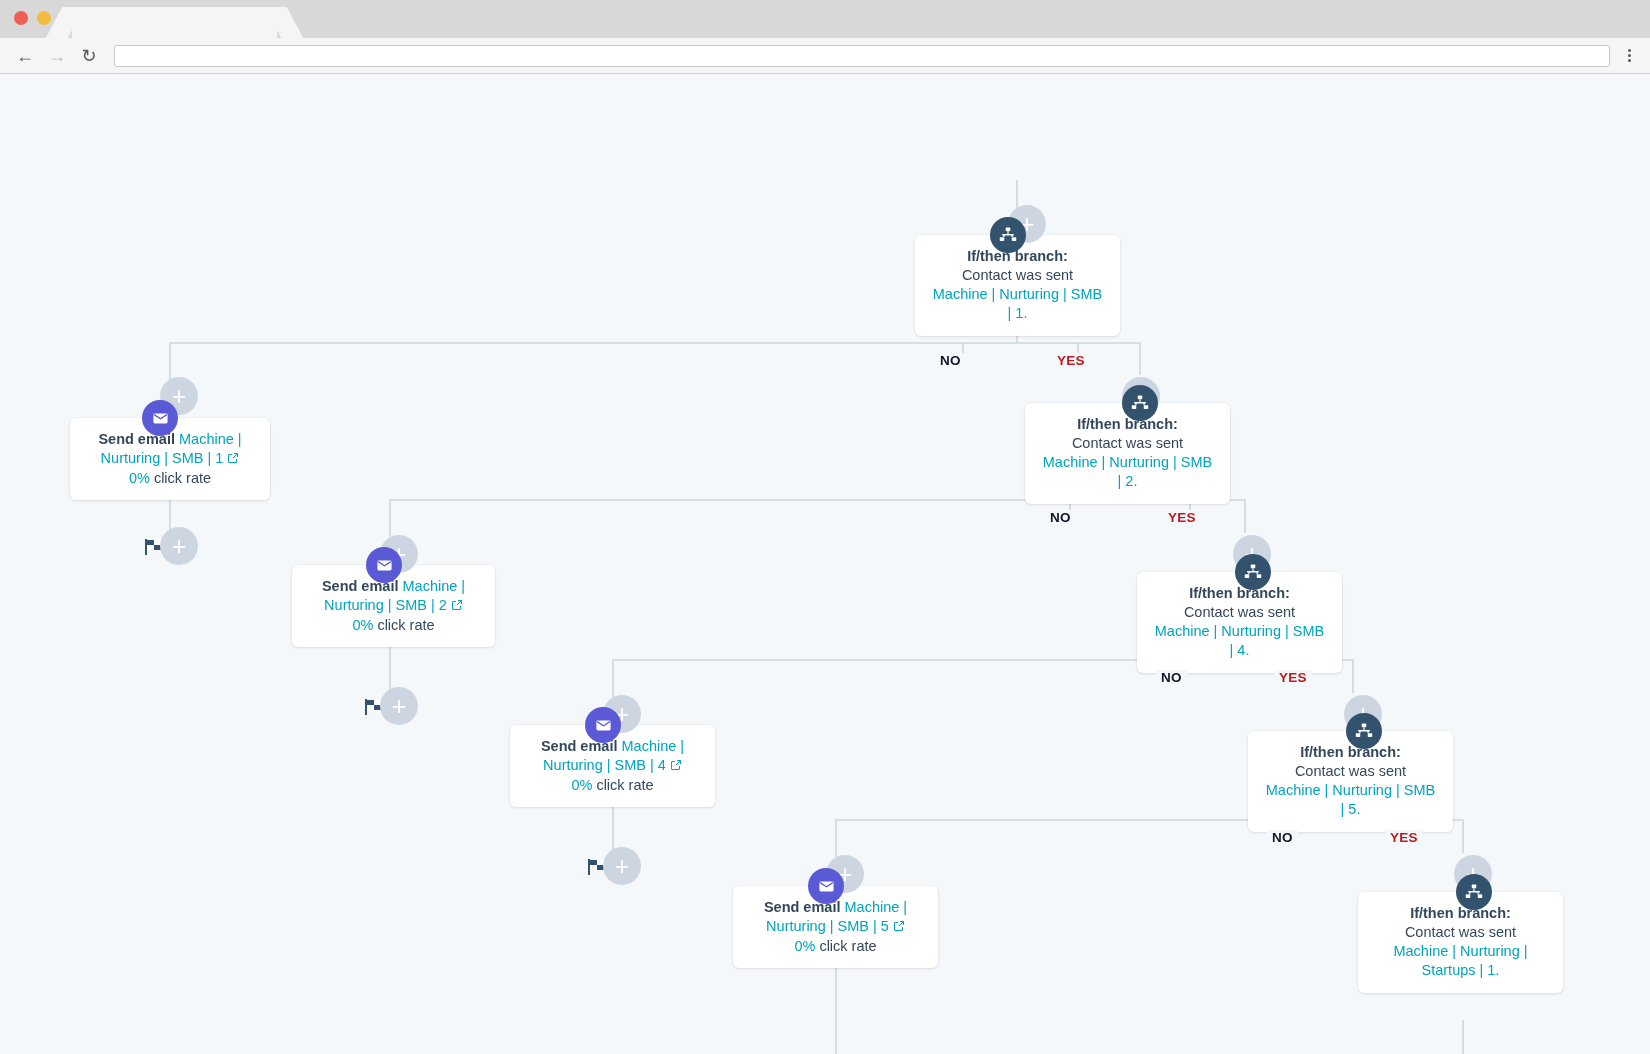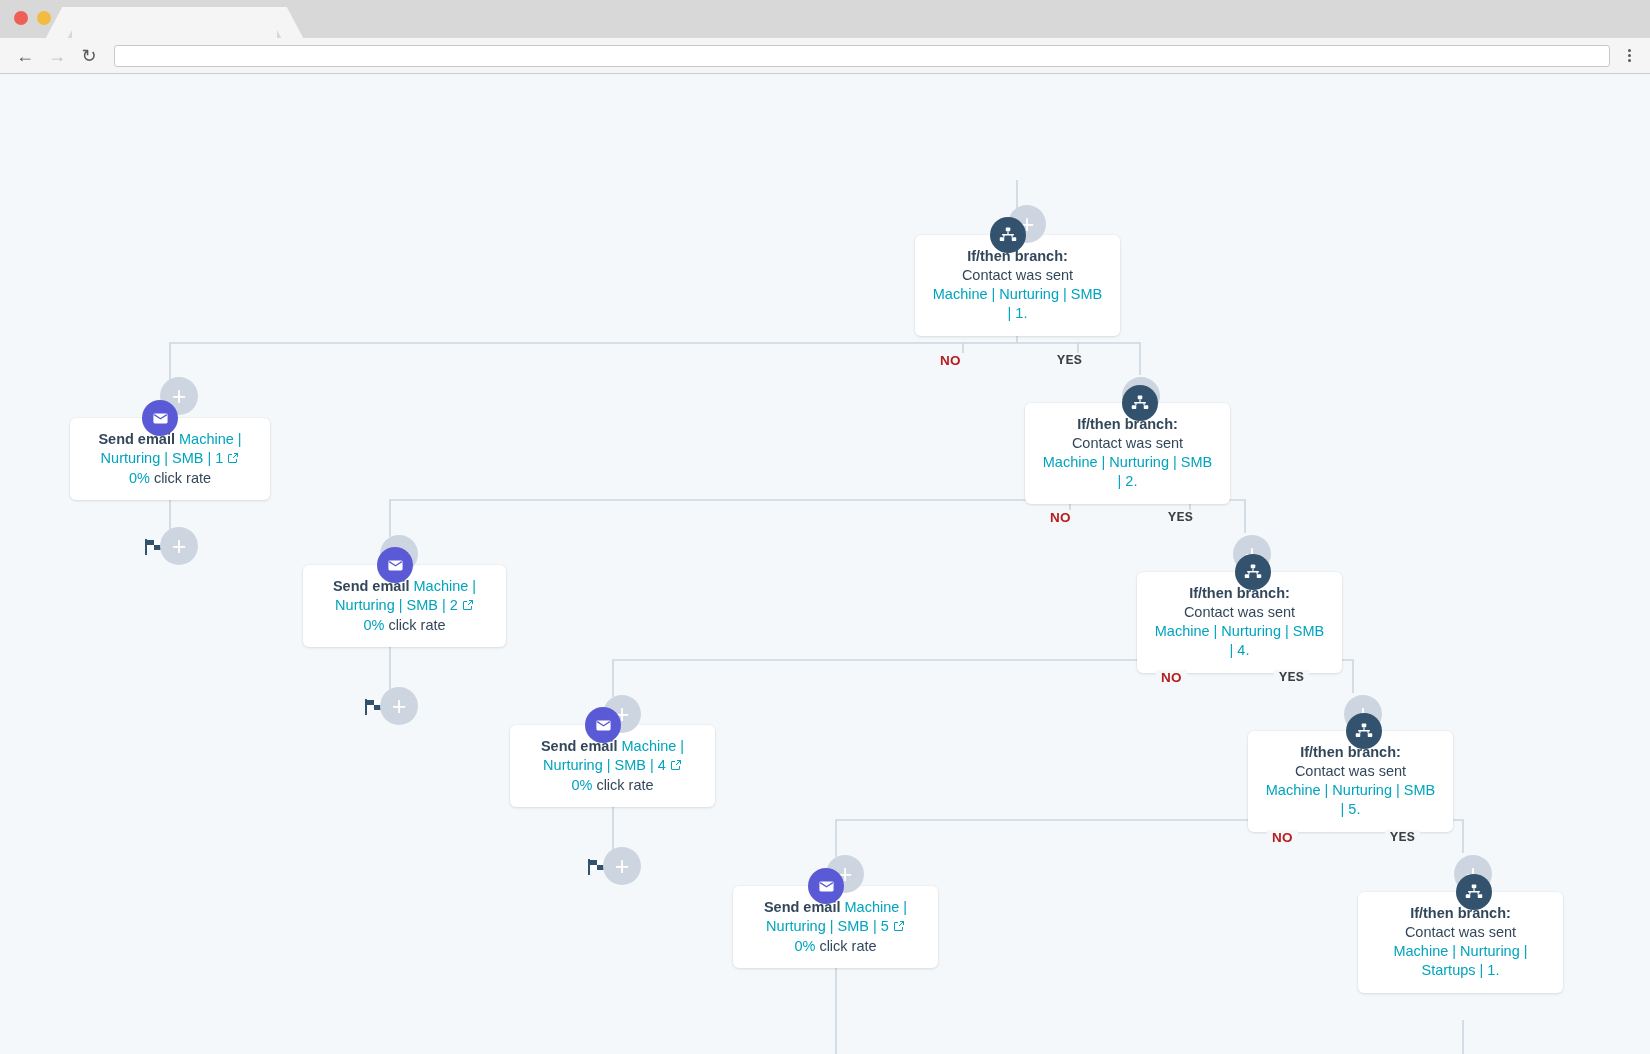--- a/index.html
+++ b/index.html
@@ -101,22 +101,22 @@
     z-index: 3; cursor: pointer;
     font-family: "Liberation Sans", sans-serif;
   }
 
   
   .elabel {
     position: absolute; font-size: 13.5px; font-weight: 700;
     letter-spacing: .3px; z-index: 2;
     background: #f5f8fa; padding: 0 5px;
   }
-  .elabel.no  { color: #b91c1c; }
-  .elabel.yes { color: #404040; font-family: Liberation Mono, monospace; }
+  .elabel.no  { color: #0f172a; }
+  .elabel.yes { color: #b91c1c; }
 
   
   .flag { position: absolute; z-index: 2; }
 </style>
 </head>
 <body>
 
 <div class="browser">
 
   <div class="titlebar">
@@ -267,21 +267,21 @@
         <span>Contact was sent</span><br>
         <span class="teal">Machine | Nurturing | SMB | 2.</span>
       </div>
     </div>
     <div class="elabel no" style="left:1045px; top:435px;">NO</div>
     <div class="elabel yes" style="left:1163px; top:435px;">YES</div>
 
     <div class="plus" style="left:380px; top:460px;">
       <span>+</span>
     </div>
-    <div class="node" style="left:303px; top:490px; width:203px;">
+    <div class="node" style="left:292px; top:490px; width:203px;">
       <div class="badge email" style="left:74px; top:-18px;">
         <svg width="17" height="17" viewBox="0 0 24 24" fill="#fff">
           <rect x="2" y="5" width="20" height="14" rx="2"></rect>
           <path d="M3 6.5l9 6 9-6" stroke="#5a5ad6" stroke-width="1.8" fill="none"></path>
         </svg>
       </div>
       <div class="ttl">
         <b>Send email</b>
         <span class="teal">Machine | Nurturing | SMB | 2</span>
         <svg width="12" height="12" viewBox="0 0 24 24" fill="none" stroke="#00a4bd" stroke-width="2" style="vertical-align:-1px;">

